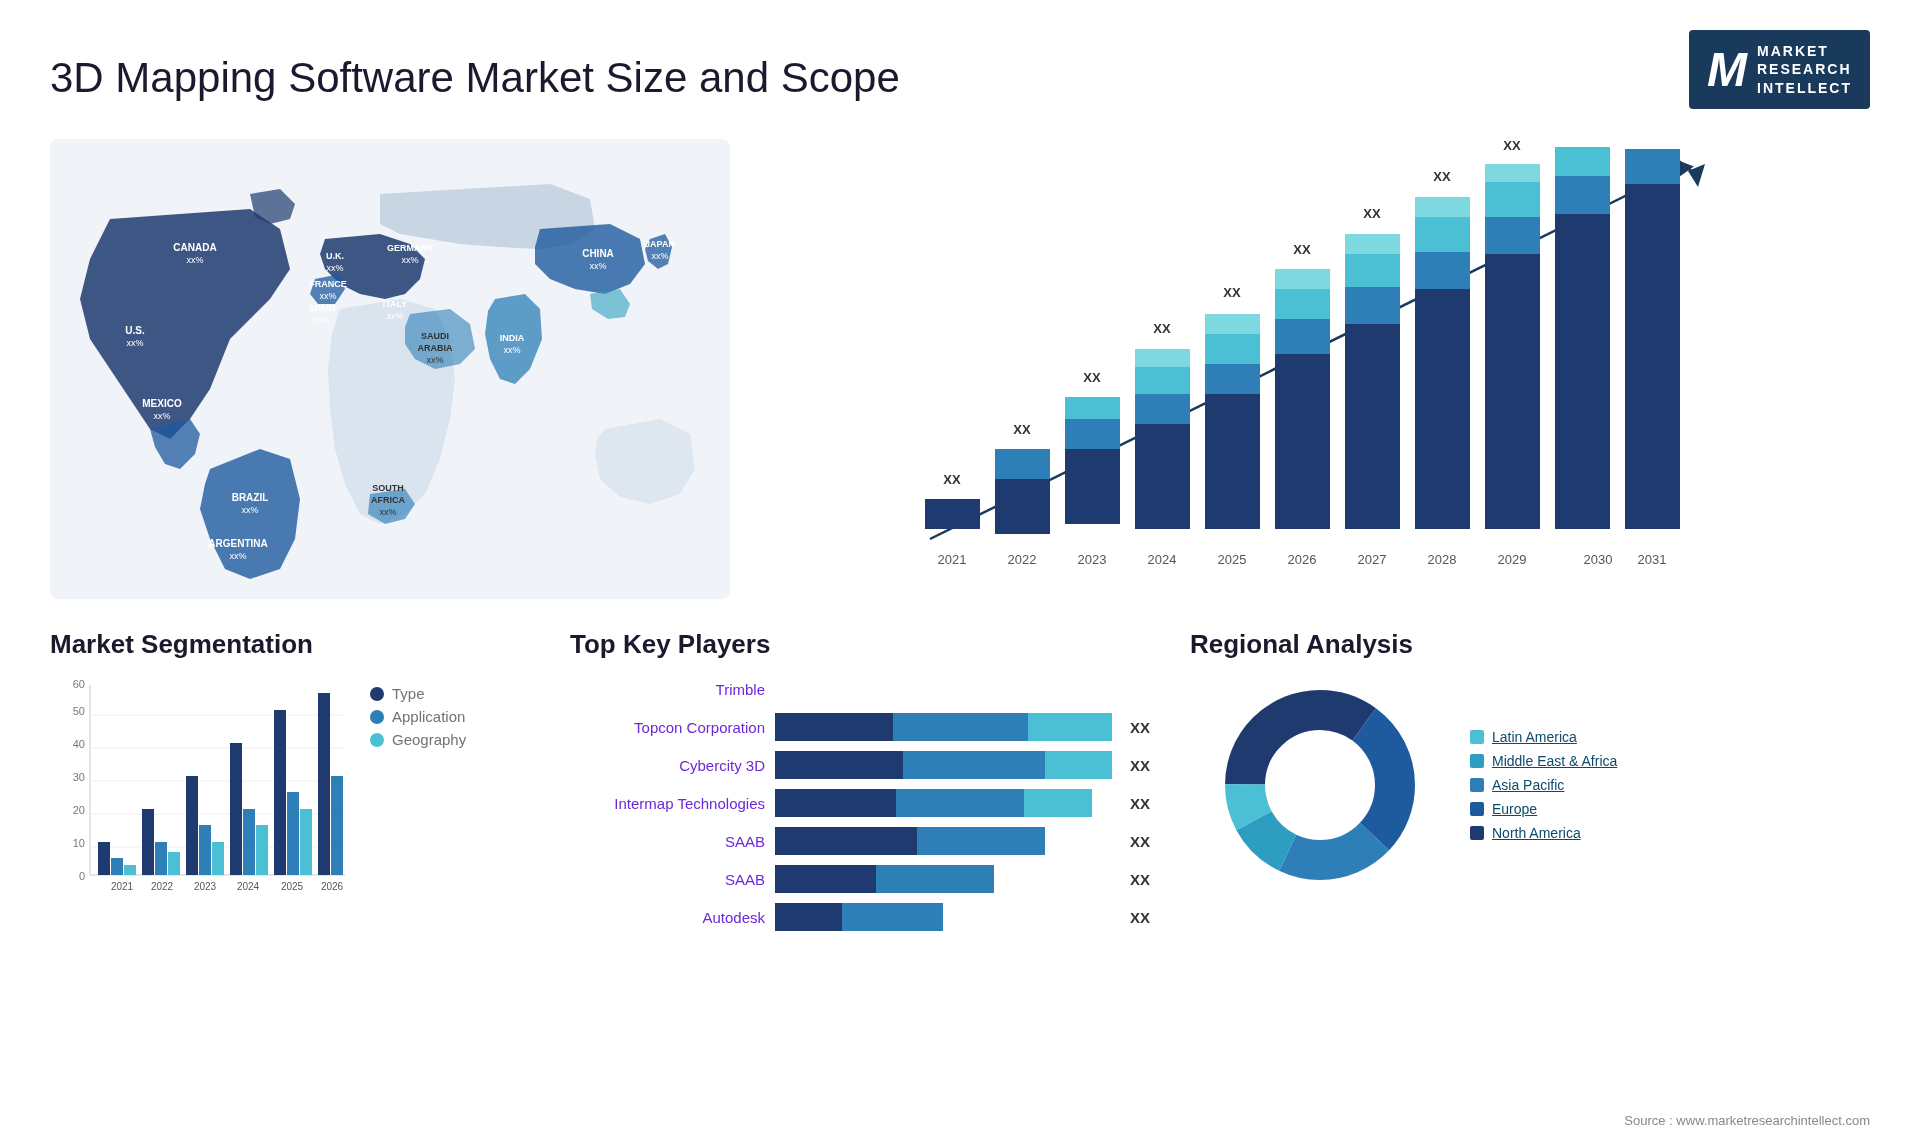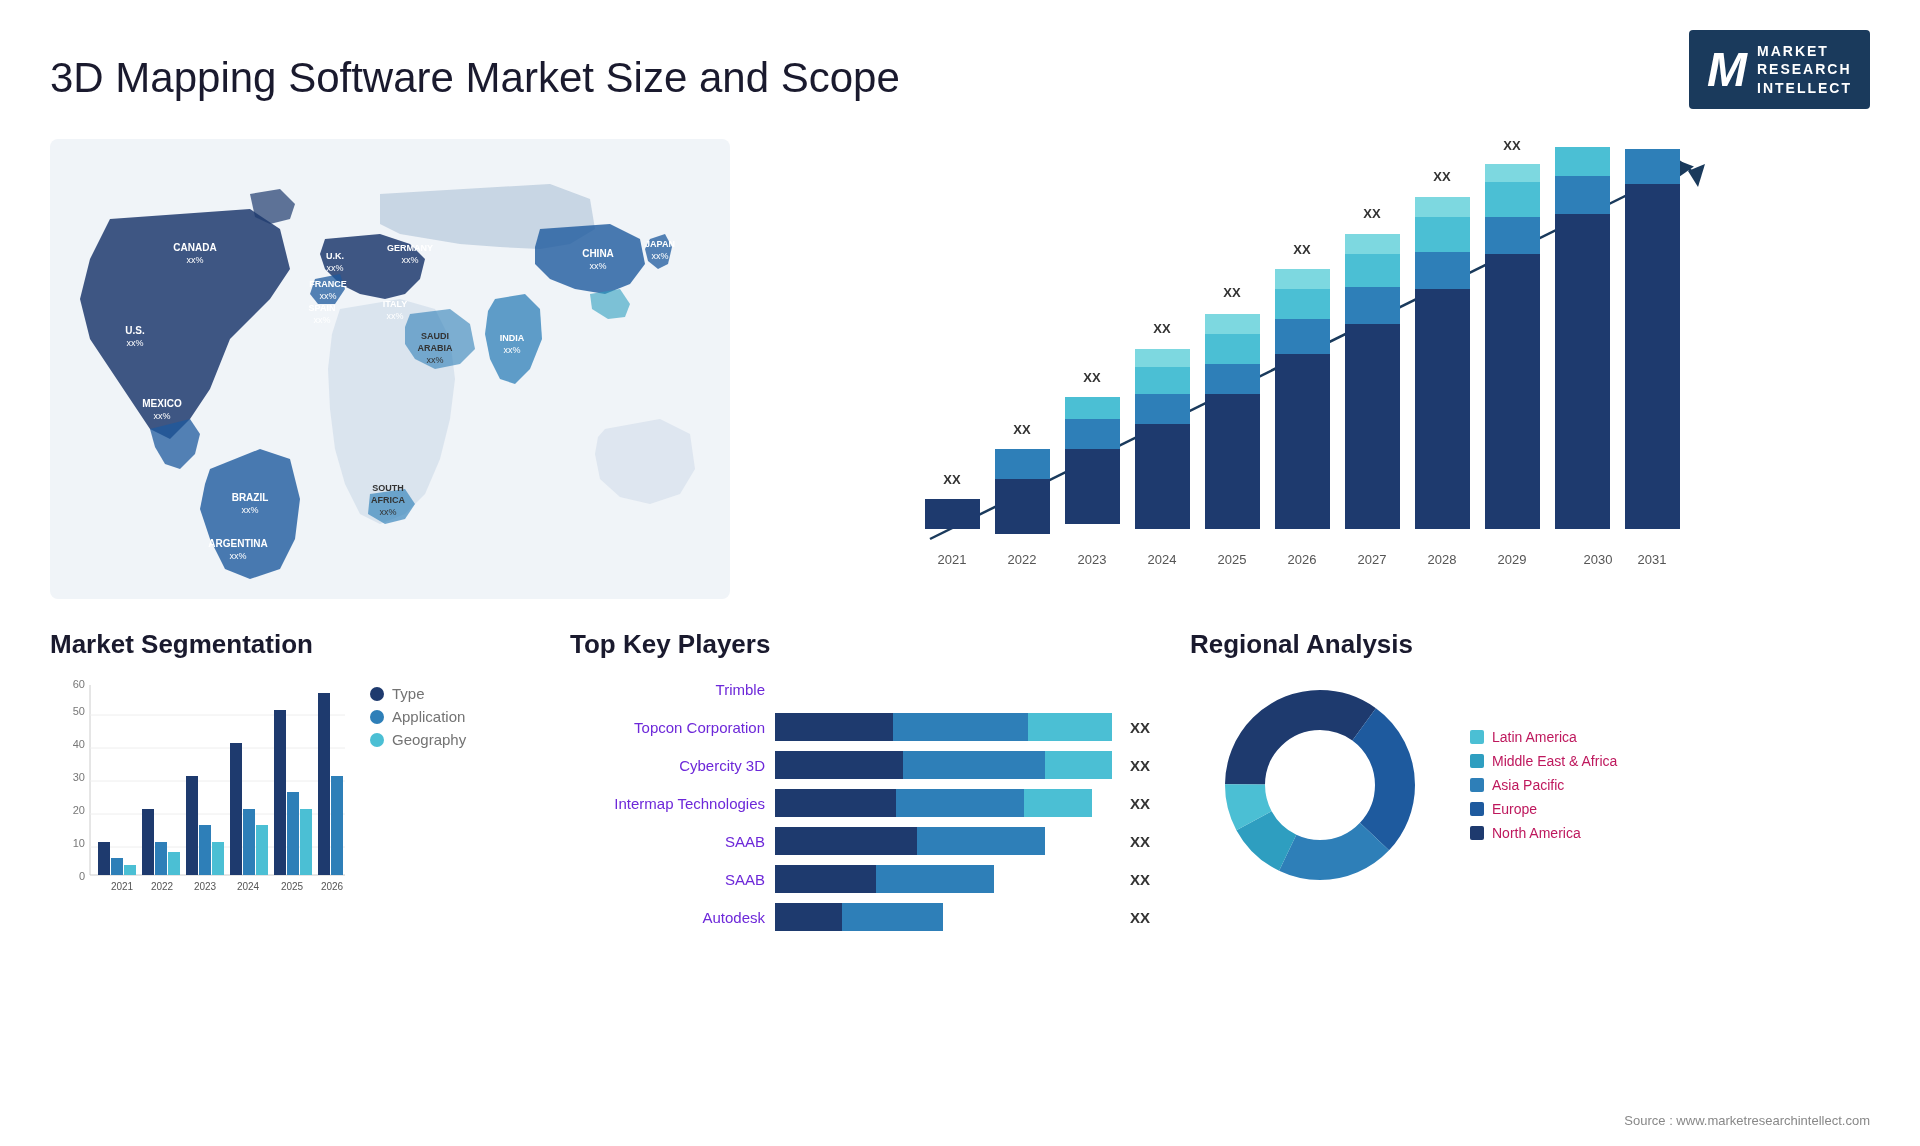--- a/index.html
+++ b/index.html
@@ -185,21 +185,22 @@
     .donut-legend {
       display: flex;
       flex-direction: column;
       gap: 8px;
     }
     .donut-legend-item {
       display: flex;
       align-items: center;
       gap: 8px;
       font-size: 14px;
-      color: #be185d;
+      color: #0c4a6e;
+      text-decoration: underline;
     }
     .donut-legend-color {
       width: 14px;
       height: 14px;
       border-radius: 2px;
       flex-shrink: 0;
     }
   </style>
 </head>
 <body>

